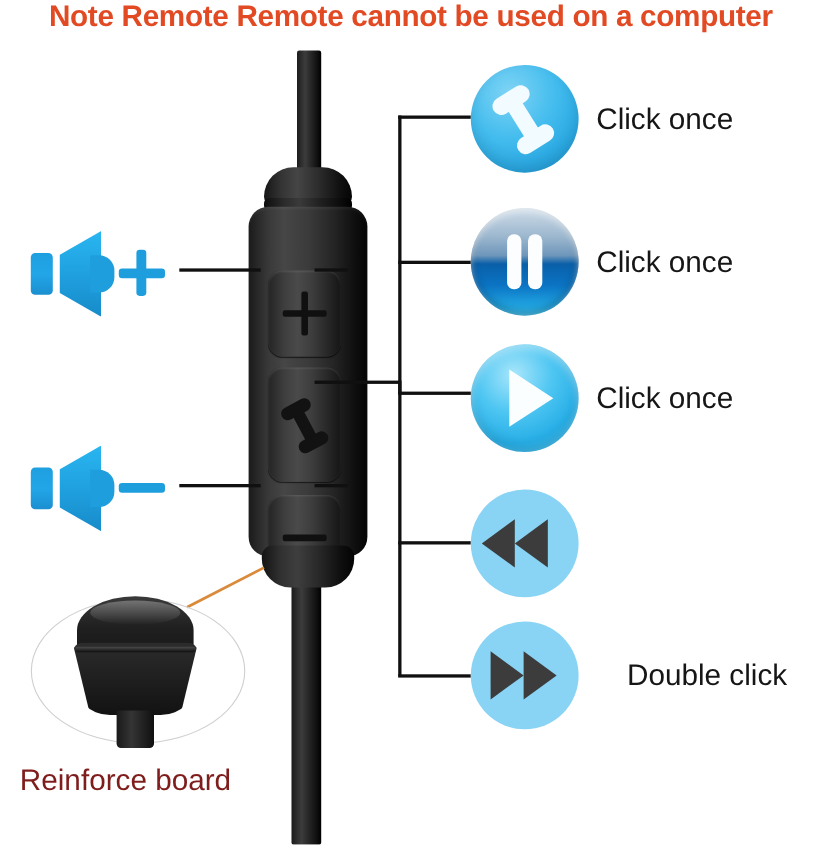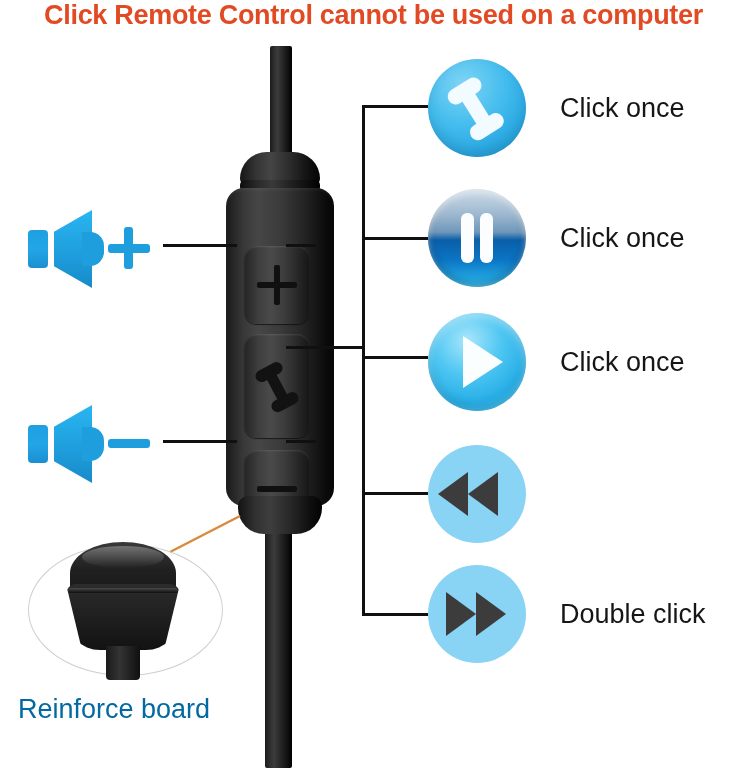--- a/index.html
+++ b/index.html
@@ -191,21 +191,21 @@
     align-items: center;
   }
   .icon-circle {
     position: relative;
     width: 98px;
     height: 98px;
     border-radius: 50%;
     flex: 0 0 98px;
   }
   .icon-label {
-    margin-left: 34px;
+    margin-left: 16px;
     font-size: 27px;
     color: #161616;
     white-space: nowrap;
     font-family: "Liberation Sans", sans-serif;
   }
 
   
   .c-phone {
     background: radial-gradient(circle at 36% 26%, #7fd4f5 0%, #45bdee 42%, #2aa8e2 72%, #1f93cc 100%);
     box-shadow: inset 0 -6px 12px rgba(0,0,0,.10);
@@ -362,31 +362,31 @@
     left: 168px;
     top: 514px;
     width: 78px;
     height: 40px;
   }
   #earbud-caption {
     position: absolute;
     left: 18px;
     top: 694px;
     font-size: 27px;
-    color: #0369a1;
+    color: #7f1d1d;
     white-space: nowrap;
     font-family: "Liberation Sans", sans-serif;
   }
 </style>
 </head>
 <body>
 
 <div id="stage">
 
-  <div id="title">Click Remote Control cannot be used on a computer</div>
+  <div id="title">Note Remote Remote cannot be used on a computer</div>
 
   <div class="cable" id="cable-top"></div>
   <div class="cable" id="cable-bottom"></div>
 
   <div id="remote-module">
     <div class="mod-cap" id="mod-cap-top"></div>
     <div class="mod-cap" id="mod-cap-ridge"></div>
     <div id="mod-body">
       <div class="mod-btn" id="btn-volume-up">
         <div class="glyph-plus-h" style="left:13px; top:36px;"></div>
@@ -463,21 +463,21 @@
     <div class="icon-label">Click once</div>
   </div>
 
   <div class="icon-row" style="top:442px;">
     <div class="icon-circle c-flat">
       <div class="tri tri-left rw1"></div>
       <div class="tri tri-left rw2"></div>
     </div>
   </div>
 
-  <div class="icon-row" style="top:562px;">
+  <div class="icon-row" style="top:562px;gap:28px;">
     <div class="icon-circle c-flat">
       <div class="tri tri-right ff1"></div>
       <div class="tri tri-right ff2"></div>
     </div>
     <div class="icon-label">Double click</div>
   </div>
 
   <svg id="pointer-line">
     <line x1="2" y1="38" x2="72" y2="2" stroke="#d98a3a" stroke-width="2.5"></line>
   </svg>

